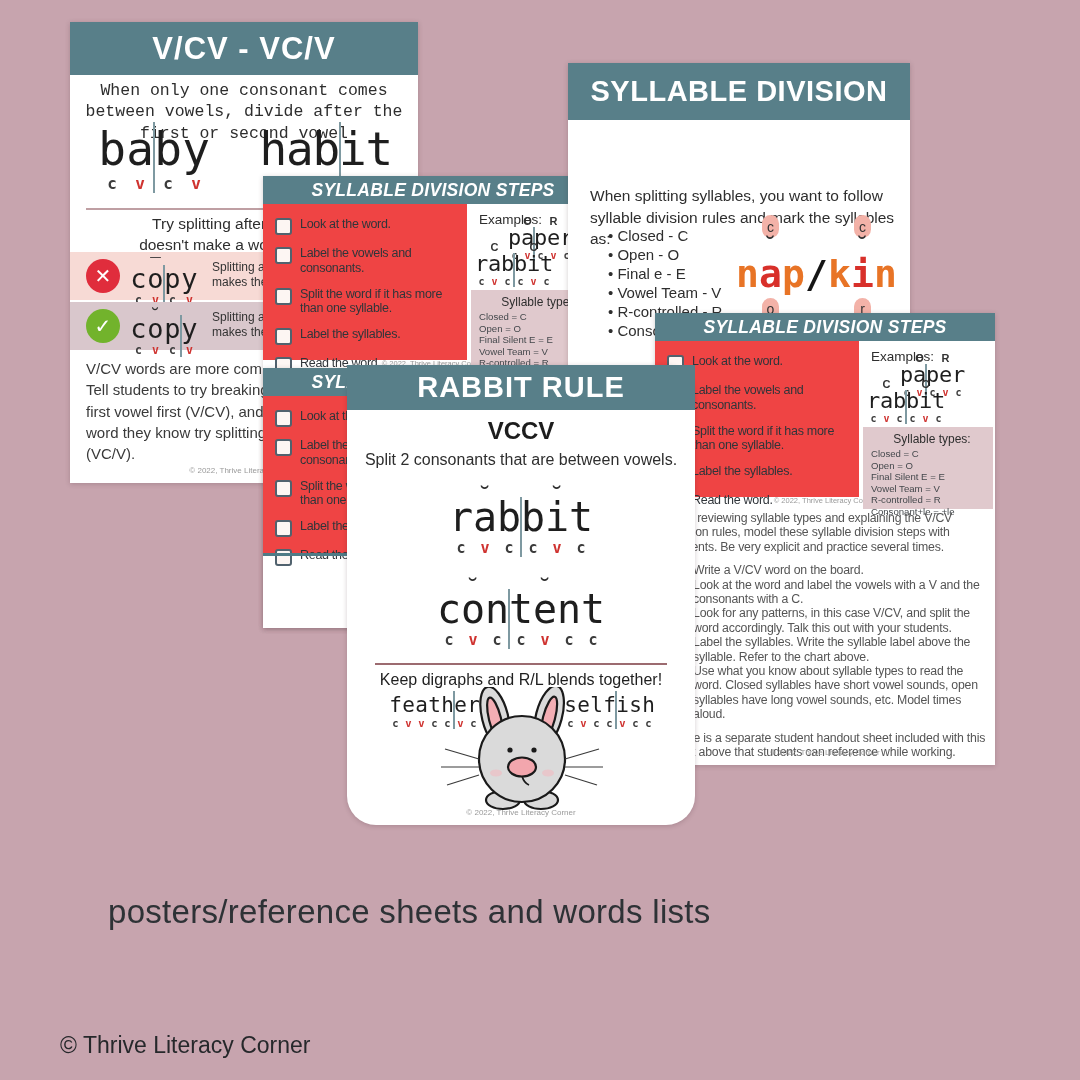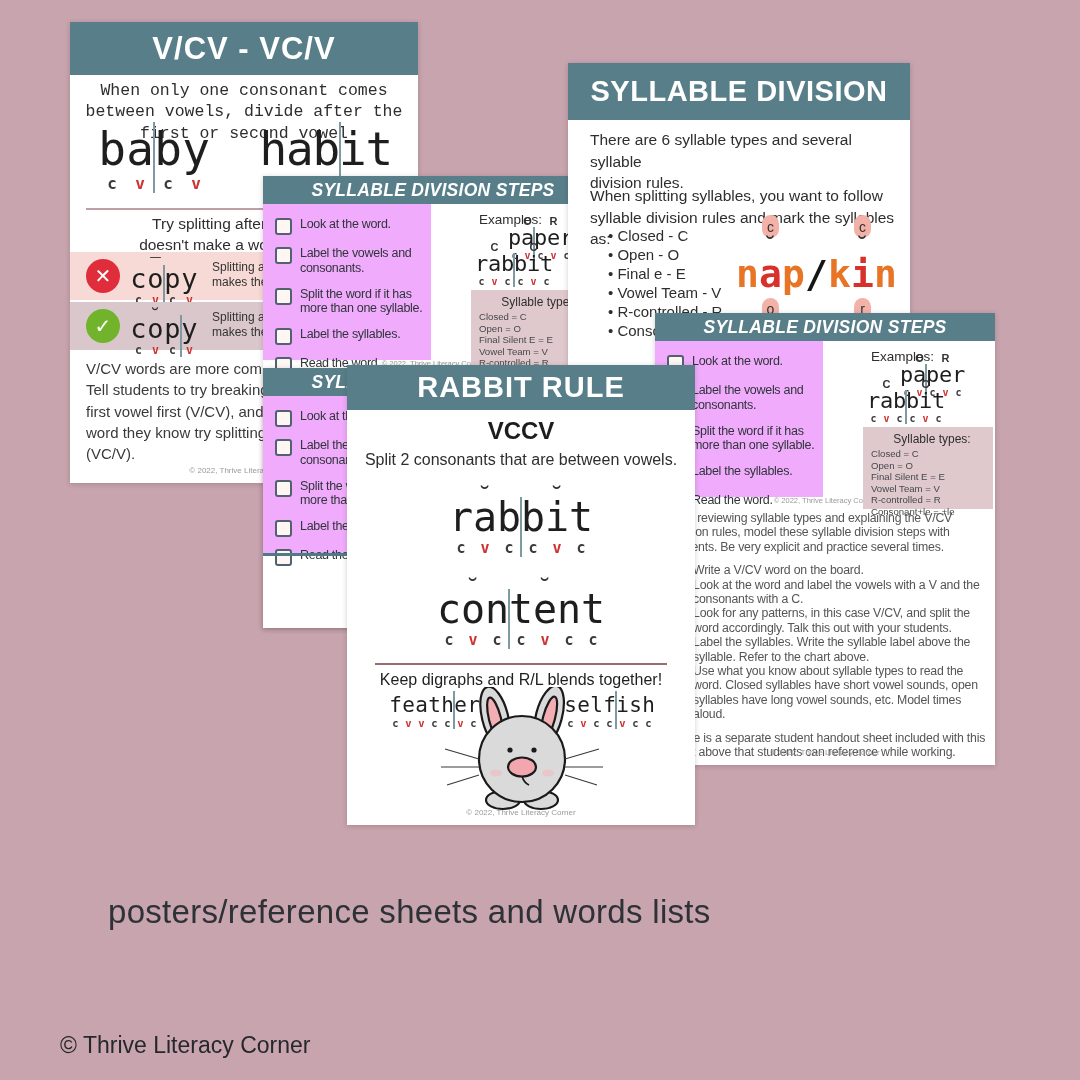--- a/index.html
+++ b/index.html
@@ -63,21 +63,21 @@
   .nap-row{display:grid;grid-template-columns:repeat(7,var(--cell));justify-items:center;}
   .oval{width:17px;height:23px;border-radius:9px;background:#f3b2a8;color:#333;font-size:14px;
         display:flex;align-items:center;justify-content:center;}
   .nap-breve{height:16px;font-size:24px;line-height:.55;color:#333;}
   .nap-word{font-family:"DejaVu Sans Mono","Liberation Mono",monospace;font-size:38px;line-height:1.1;font-weight:bold;}
   .lt-orange{color:#e87426;}.lt-red{color:#d8302a;}.lt-dark{color:#151515;}
   .nap-bottom{margin-top:2px;}
 
   
   .steps-hdr{height:28px;font-size:17.5px;letter-spacing:.3px;font-style:italic;}
-  .check-panel{position:absolute;left:0;top:28px;width:168px;height:156px;background:#f0abfc;padding-top:2px;box-sizing:border-box;}
+  .check-panel{position:absolute;left:0;top:28px;width:204px;height:156px;background:#ef4444;padding-top:2px;box-sizing:border-box;}
   .check-item{display:flex;margin:11px 4px 0 12px;align-items:flex-start;}
   .cbx{width:13px;height:13px;border:2px solid #51626e;border-radius:3px;background:#fdf6f3;margin-right:8px;flex:none;margin-top:1px;}
   .ck-txt{font-size:12.5px;letter-spacing:-.3px;line-height:1.18;color:#30353a;}
   .mini-copy{position:absolute;top:183px;left:0;width:100%;text-align:center;font-size:7.5px;color:#9a9a9a;}
   .ex-label{position:absolute;left:216px;top:36px;font-size:13.5px;color:#2e2e2e;}
   .wb-paper{position:absolute;left:245px;top:36px;}
   .wb-rabbit-ex{position:absolute;left:212px;top:62px;}
   .types-box{position:absolute;left:208px;top:114px;right:2px;height:82px;background:#e0c9cd;
              padding:5px 0 0 8px;box-sizing:border-box;}
   .types-label{font-size:12px;color:#2e2e2e;margin-bottom:2px;text-align:center;}
@@ -90,21 +90,21 @@
   .notes{position:absolute;top:198px;left:14px;right:8px;font-size:12.3px;letter-spacing:-.2px;
          line-height:14.4px;color:#555;}
   .note-line{line-height:14.4px;}
   .tn-steps{margin-top:9px;margin-left:2px;}
   .tn-step{display:flex;}
   .tn-num{width:18px;flex:none;text-align:right;padding-right:4px;}
   .tn-txt{flex:1;}
   .outro{margin-top:9px;}
 
   
-  #card-rabbit{left:347px;top:365px;width:348px;height:460px;z-index:6;}
+  #card-rabbit{left:347px;top:365px;width:348px;height:460px;z-index:6;border-radius:29px;}
   #card-rabbit .hdr{height:45px;font-size:29px;letter-spacing:1px;}
   #card-rabbit .vccv{position:absolute;top:52px;left:0;width:100%;text-align:center;
                      font-size:24px;font-weight:bold;color:#1d1d1d;}
   #card-rabbit .sub{position:absolute;top:86px;left:0;width:100%;text-align:center;font-size:16px;color:#2e2e2e;}
   .w-rr1{position:absolute;left:102px;top:112px;}
   .w-rr2{position:absolute;left:90px;top:204px;}
   .hr2{position:absolute;top:298px;left:28px;right:28px;height:2px;background:#9c6b70;}
   #card-rabbit .tip{position:absolute;top:306px;left:0;width:100%;text-align:center;font-size:16px;color:#1f1f1f;}
   .w-feather{position:absolute;left:42px;top:330px;}
   .w-selfish{position:absolute;right:40px;top:330px;}
@@ -337,24 +337,20 @@
         <div class="check-item">
           <span class="cbx"></span>
           <span class="ck-txt">Read the word.</span>
         </div>
       </div>
     <div class="teal-rule"></div>
   </section>
 
   <section class="card" id="card-division">
     <header class="hdr">SYLLABLE DIVISION</header>
-    <div class="p1">
-        <div class="p-line">There are 6 syllable types and several syllable</div>
-        <div class="p-line">division rules.</div>
-      </div>
     <div class="p2">
         <div class="p-line">When splitting syllables, you want to follow</div>
         <div class="p-line">syllable division rules and mark the syllables as:</div>
       </div>
     <div class="bullets">
         <div class="b-line">Closed - C</div>
         <div class="b-line">Open - O</div>
         <div class="b-line">Final e - E</div>
         <div class="b-line">Vowel Team - V</div>
         <div class="b-line">R-controlled - R</div>

